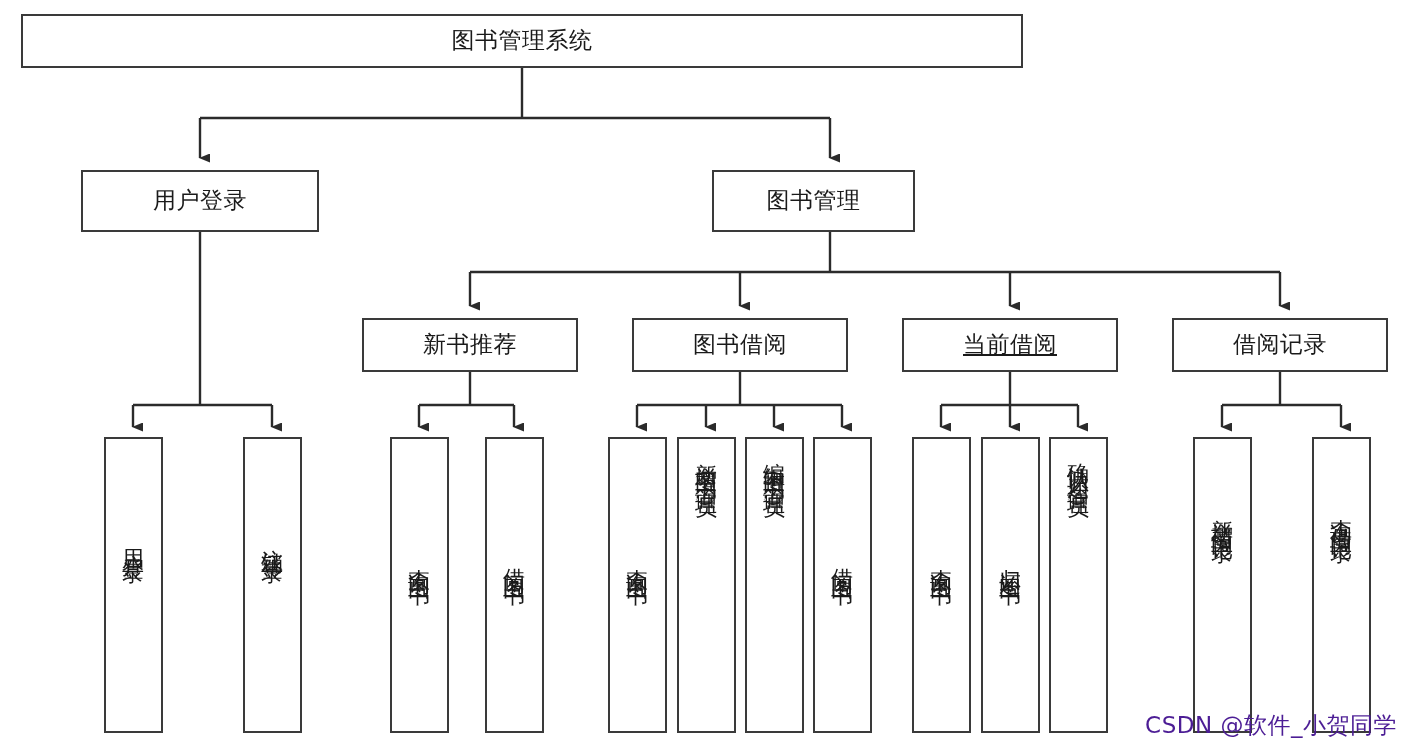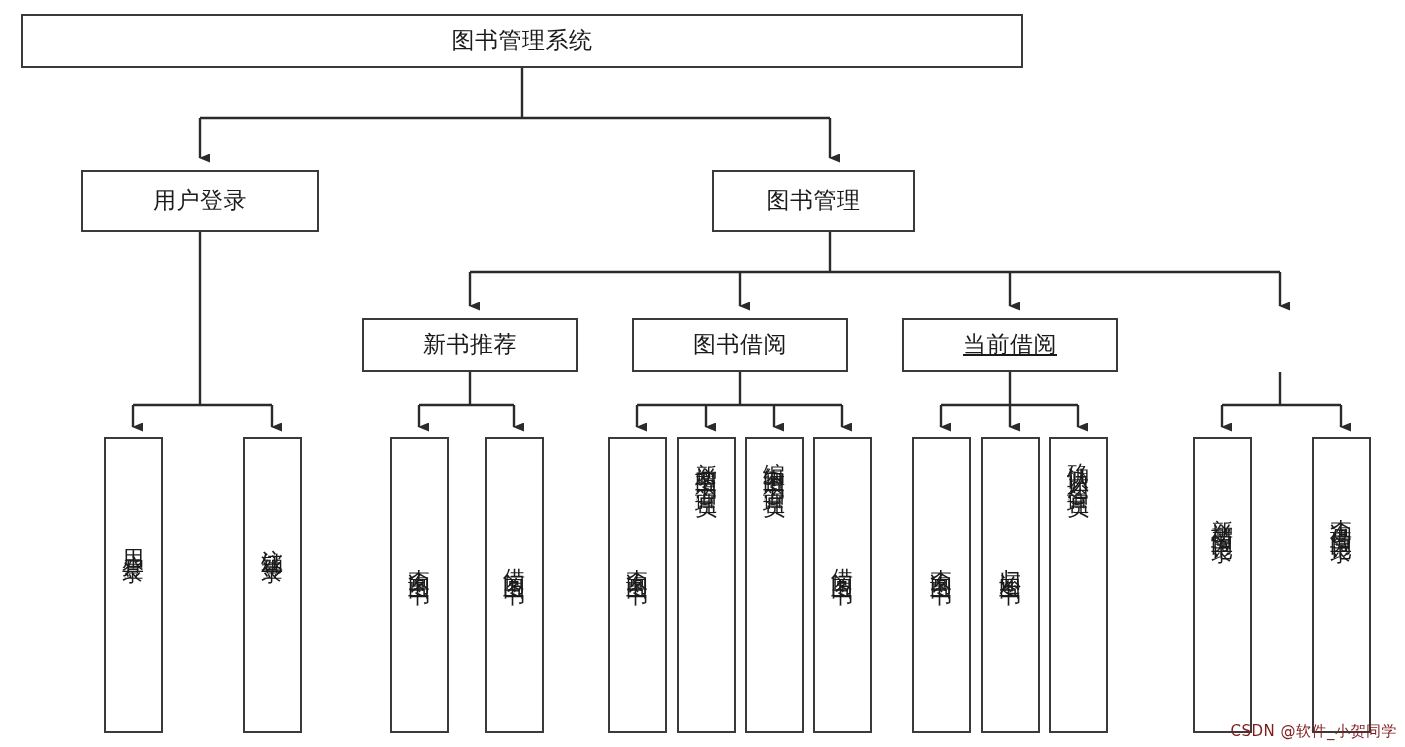--- a/index.html
+++ b/index.html
@@ -69,22 +69,22 @@
   .node.vert.mid4 .node-label {
     padding-top: 108px;
   }
   .node.vert.mid5 .node-label {
     padding-top: 58px;
   }
   #watermark {
     position: absolute;
     right: 8px;
     bottom: 6px;
-    font-size: 15px;
-    color: #7f1d1d;
+    font-size: 23px;
+    color: #4c1d95;
     letter-spacing: 0.5px;
     white-space: nowrap;
     user-select: none;
   }
 </style>
 </head>
 <body>
 
 <div id="diagram-root">
 
@@ -151,20 +151,23 @@
 
   <div class="node horiz" style="left:362px; top:318px; width:216px; height:54px;">
     <span class="node-label">新书推荐</span>
   </div>
   <div class="node horiz" style="left:632px; top:318px; width:216px; height:54px;">
     <span class="node-label">图书借阅</span>
   </div>
   <div class="node horiz" style="left:902px; top:318px; width:216px; height:54px;text-decoration:underline;">
     <span class="node-label">当前借阅</span>
   </div>
+  <div class="node horiz" style="left:1172px; top:318px; width:216px; height:54px;">
+    <span class="node-label">借阅记录</span>
+  </div>
 
   <div class="node vert mid3" style="left:104px; top:437px; width:59px; height:296px;">
     <span class="node-label">用户登录</span>
   </div>
   <div class="node vert mid3" style="left:243px; top:437px; width:59px; height:296px;">
     <span class="node-label">注销登录</span>
   </div>
 
   <div class="node vert mid4" style="left:390px; top:437px; width:59px; height:296px;">
     <span class="node-label">查询图书</span>

